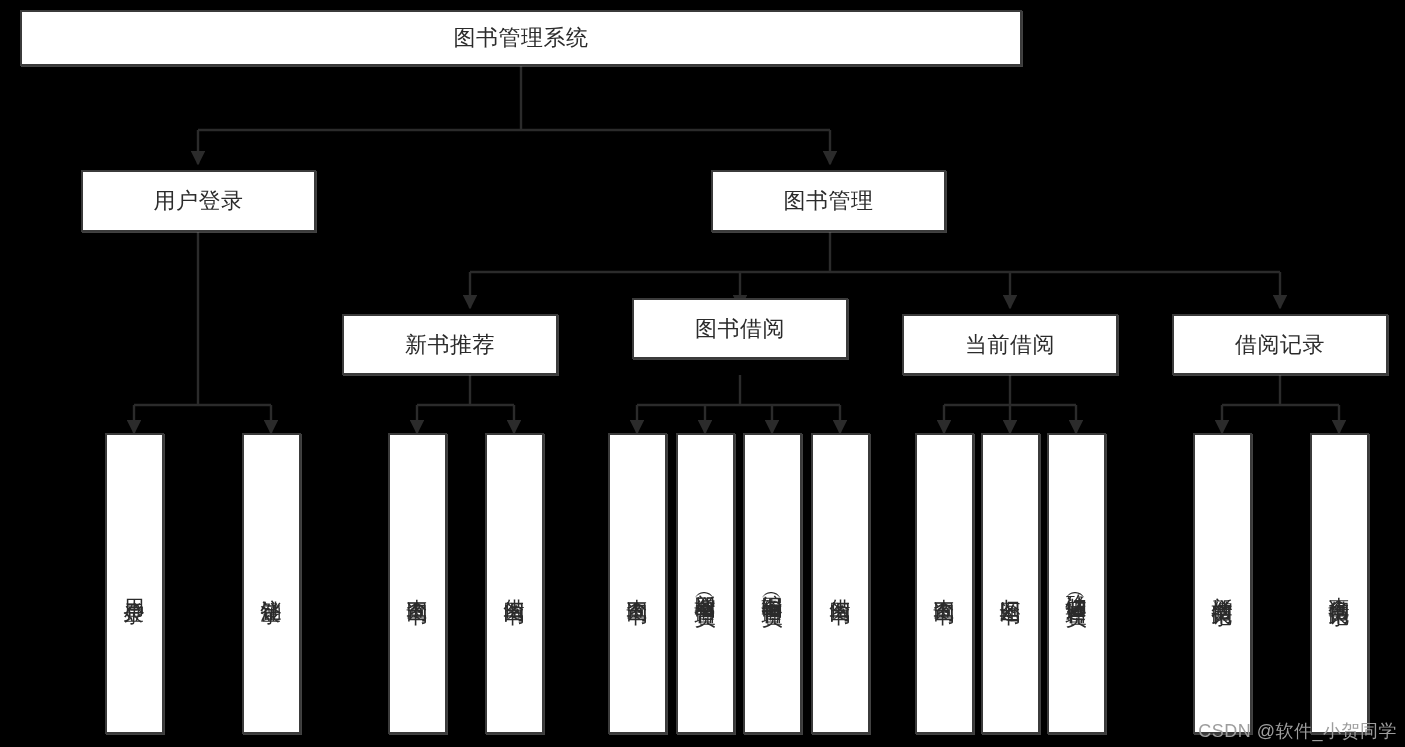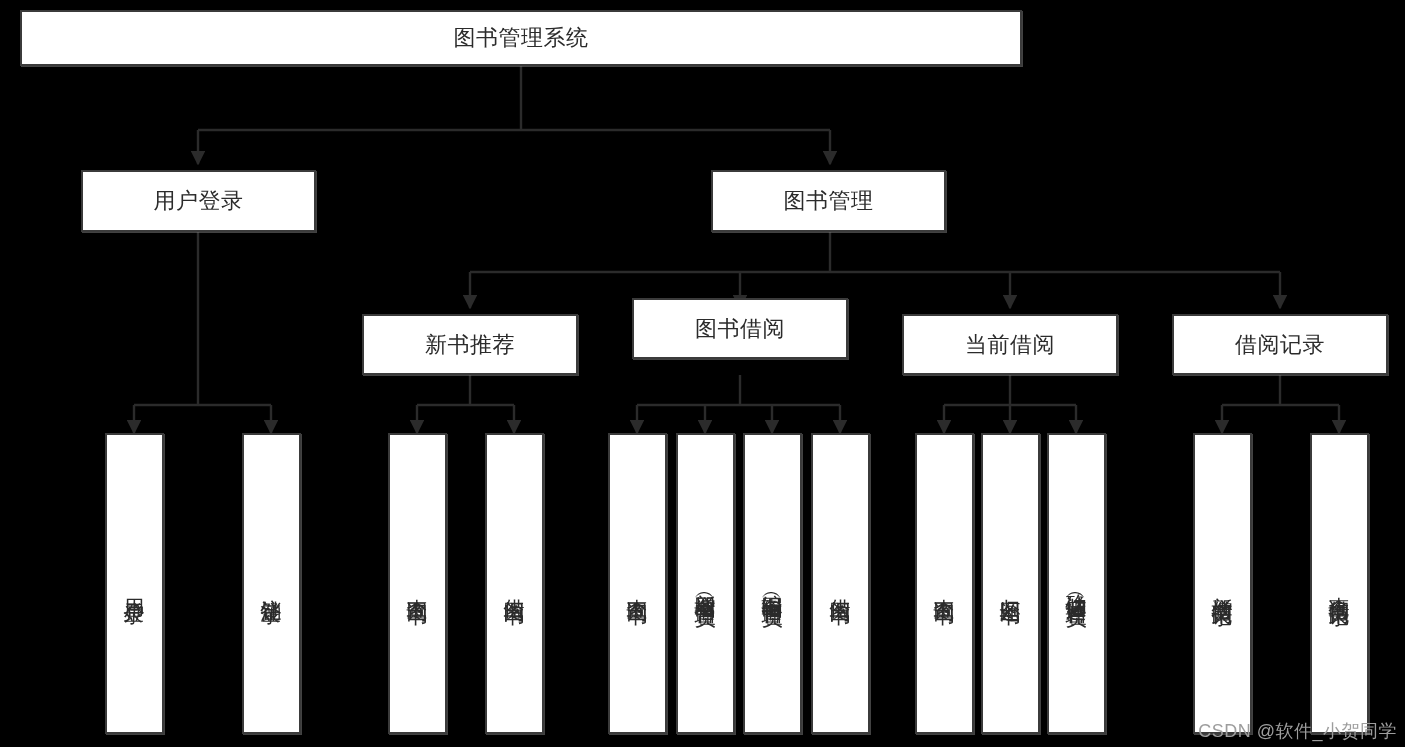--- a/index.html
+++ b/index.html
@@ -128,21 +128,21 @@
     <span class="node-label">图书管理系统</span>
   </div>
 
   <div class="node-box" style="left:81px; top:170px; width:235px; height:62px;">
     <span class="node-label">用户登录</span>
   </div>
   <div class="node-box" style="left:711px; top:170px; width:235px; height:62px;">
     <span class="node-label">图书管理</span>
   </div>
 
-  <div class="node-box" style="left:362px; top:314px; width:216px; height:61px;">
+  <div class="node-box" style="left:342px; top:314px; width:216px; height:61px;">
     <span class="node-label">新书推荐</span>
   </div>
   <div class="node-box" style="left:632px; top:298px; width:216px; height:61px;">
     <span class="node-label">图书借阅</span>
   </div>
   <div class="node-box" style="left:902px; top:314px; width:216px; height:61px;">
     <span class="node-label">当前借阅</span>
   </div>
   <div class="node-box" style="left:1172px; top:314px; width:216px; height:61px;">
     <span class="node-label">借阅记录</span>

